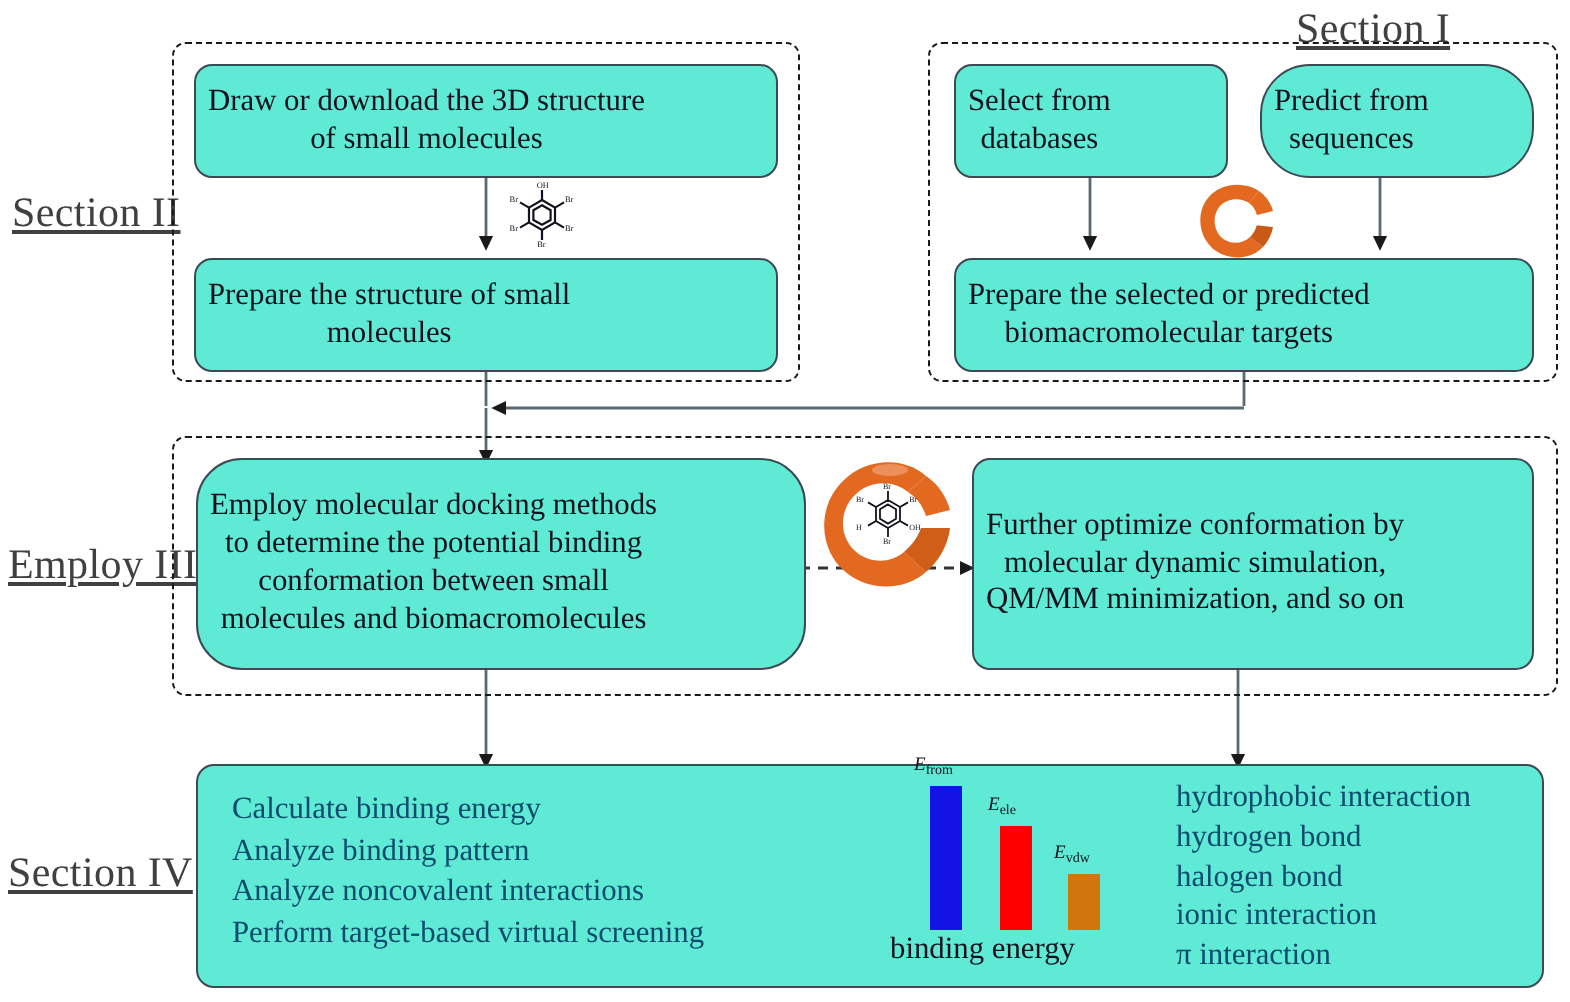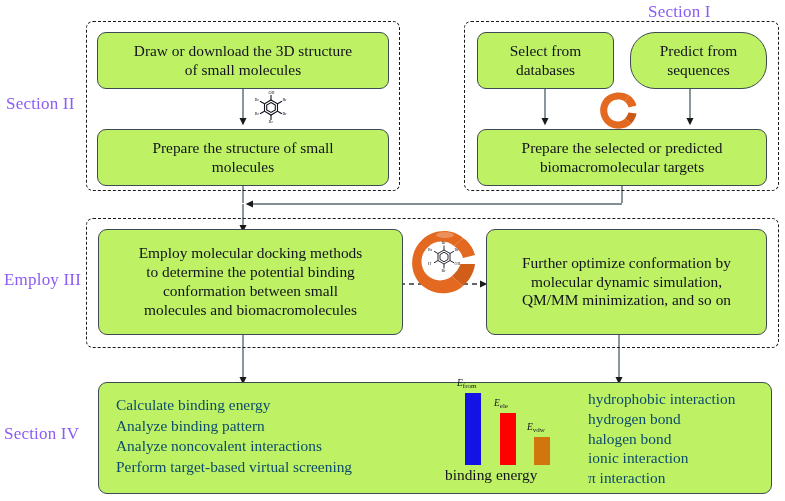--- a/index.html
+++ b/index.html
@@ -17,41 +17,41 @@
     width: 785px;
     height: 501px;
     background: #ffffff;
     overflow: hidden;
   }
   
   .abs { position: absolute; box-sizing: border-box; }
 
   
   .section-label {
-    font-size: 17px;
-    color: #8b5cf6;
+    font-size: 21px;
+    color: #404040;
     white-space: nowrap;
     letter-spacing: .2px;
+    text-decoration: underline;
   }
 
   
   .dashed-group {
     border: 1.3px dashed #1a1a1a;
     border-radius: 7px;
     background: transparent;
   }
 
   
   .box {
     border: 1.25px solid #3d4a53;
     border-radius: 9px;
-    background: #bef264;
+    background: #5eead4;
     display: flex;
     align-items: center;
-    justify-content: center;
     text-align: center;
     font-size: 15.4px;
     line-height: 1.22;
     color: #12121e;
     padding: 2px 6px;
   }
   .box-text { display: block; white-space: pre-line; }
 
   
   .list-block {
@@ -194,21 +194,21 @@
 
   <div class="abs box" style="left:97px; top:129px; width:292px; height:57px;">
     <span class="box-text">Prepare the  structure of small
 molecules</span>
   </div>
 
   <div class="abs section-label" style="left:4px; top:270px;">Employ III</div>
 
   <div class="abs dashed-group" style="left:86px; top:218px; width:693px; height:130px;"></div>
 
-  <div class="abs box" style="left:98px; top:229px; width:305px; height:106px;">
+  <div class="abs box" style="left:98px; top:229px; width:305px; height:106px;border-radius:23px;">
     <span class="box-text">Employ molecular docking methods
 to determine the potential binding
 conformation between small
 molecules  and biomacromolecules</span>
   </div>
 
   <svg class="pocket" style="left:403px; top:226px;" width="82" height="72" viewBox="0 0 82 72">
     <path d="M60,12 C49,2 30,3 19,14 C5,27 6,50 21,61 C33,70 50,69 60,60
              L49,50 C42,56 31,56 24,49 C16,41 17,28 25,21 C32,14 44,14 51,20 Z" fill="#E2691F"></path>
     <path d="M60,12 C66,16 70,22 72,29 L60,32 C58.5,27 55.5,23 51,20 Z" fill="#E2691F"></path>

